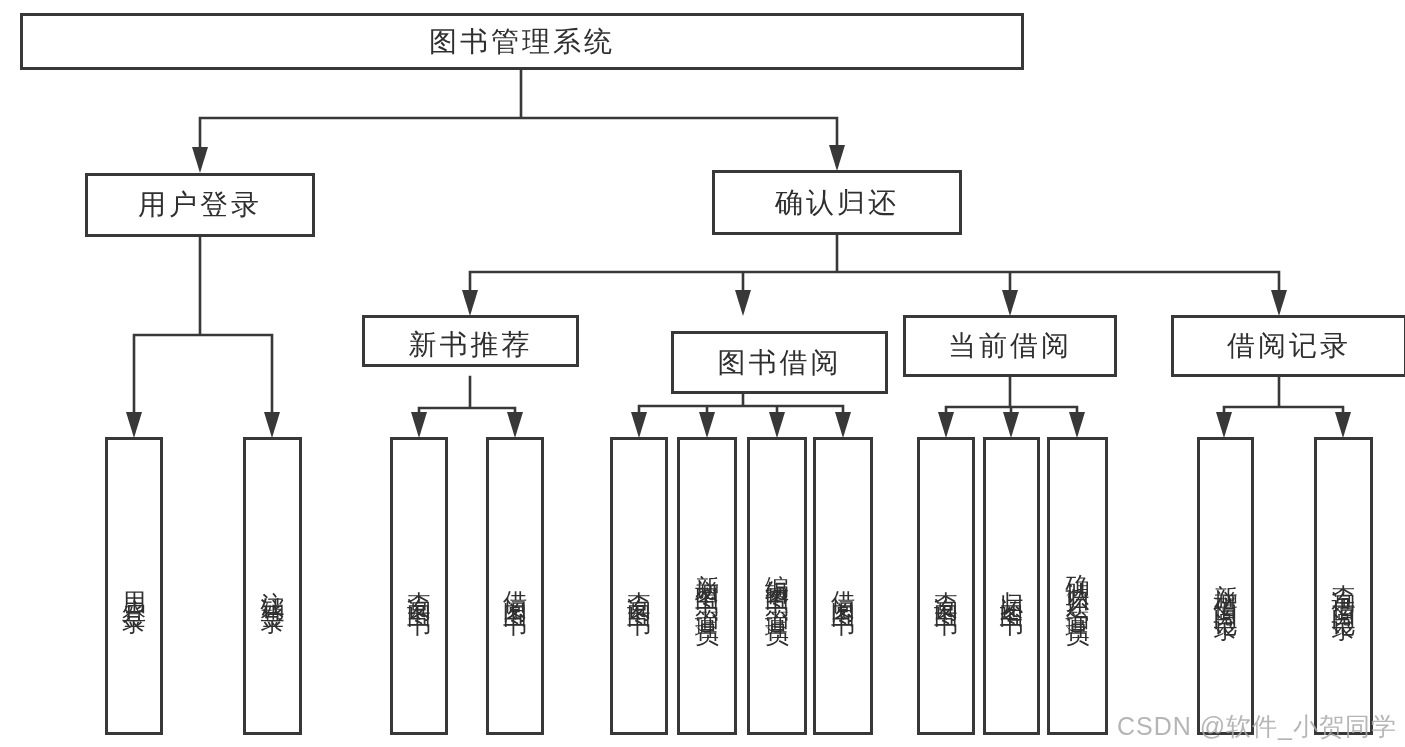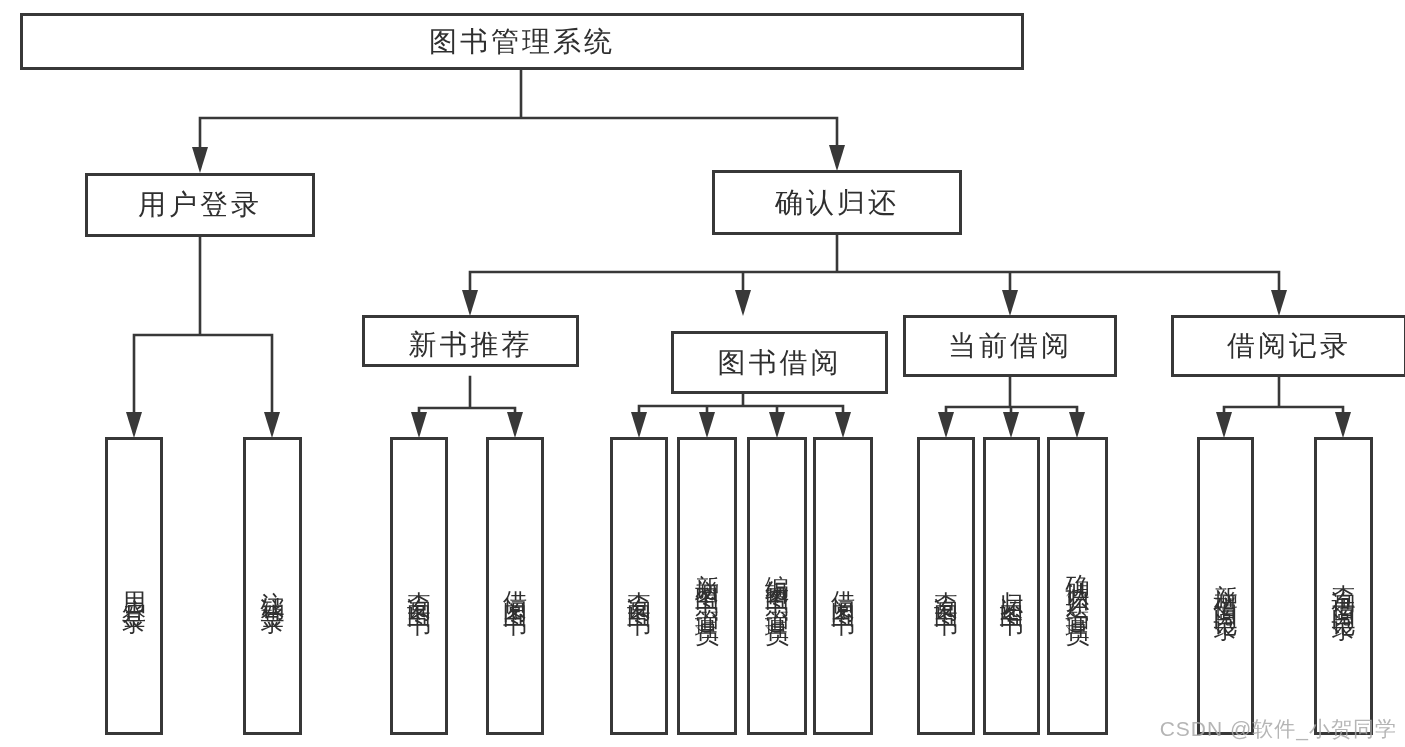--- a/index.html
+++ b/index.html
@@ -33,21 +33,21 @@
     text-orientation:mixed;
     font-size:24px;
     letter-spacing:7px;
     line-height:1;
     white-space:nowrap;
   }
   .watermark{
     position:absolute;
     right:8px;bottom:4px;
     z-index:3;
-    font-size:21px;
+    font-size:25px;
     letter-spacing:1px;
     color:var(--wm);
     opacity:.85;
     white-space:nowrap;
   }
 </style>
 </head>
 <body>
 
 <div class="canvas">

